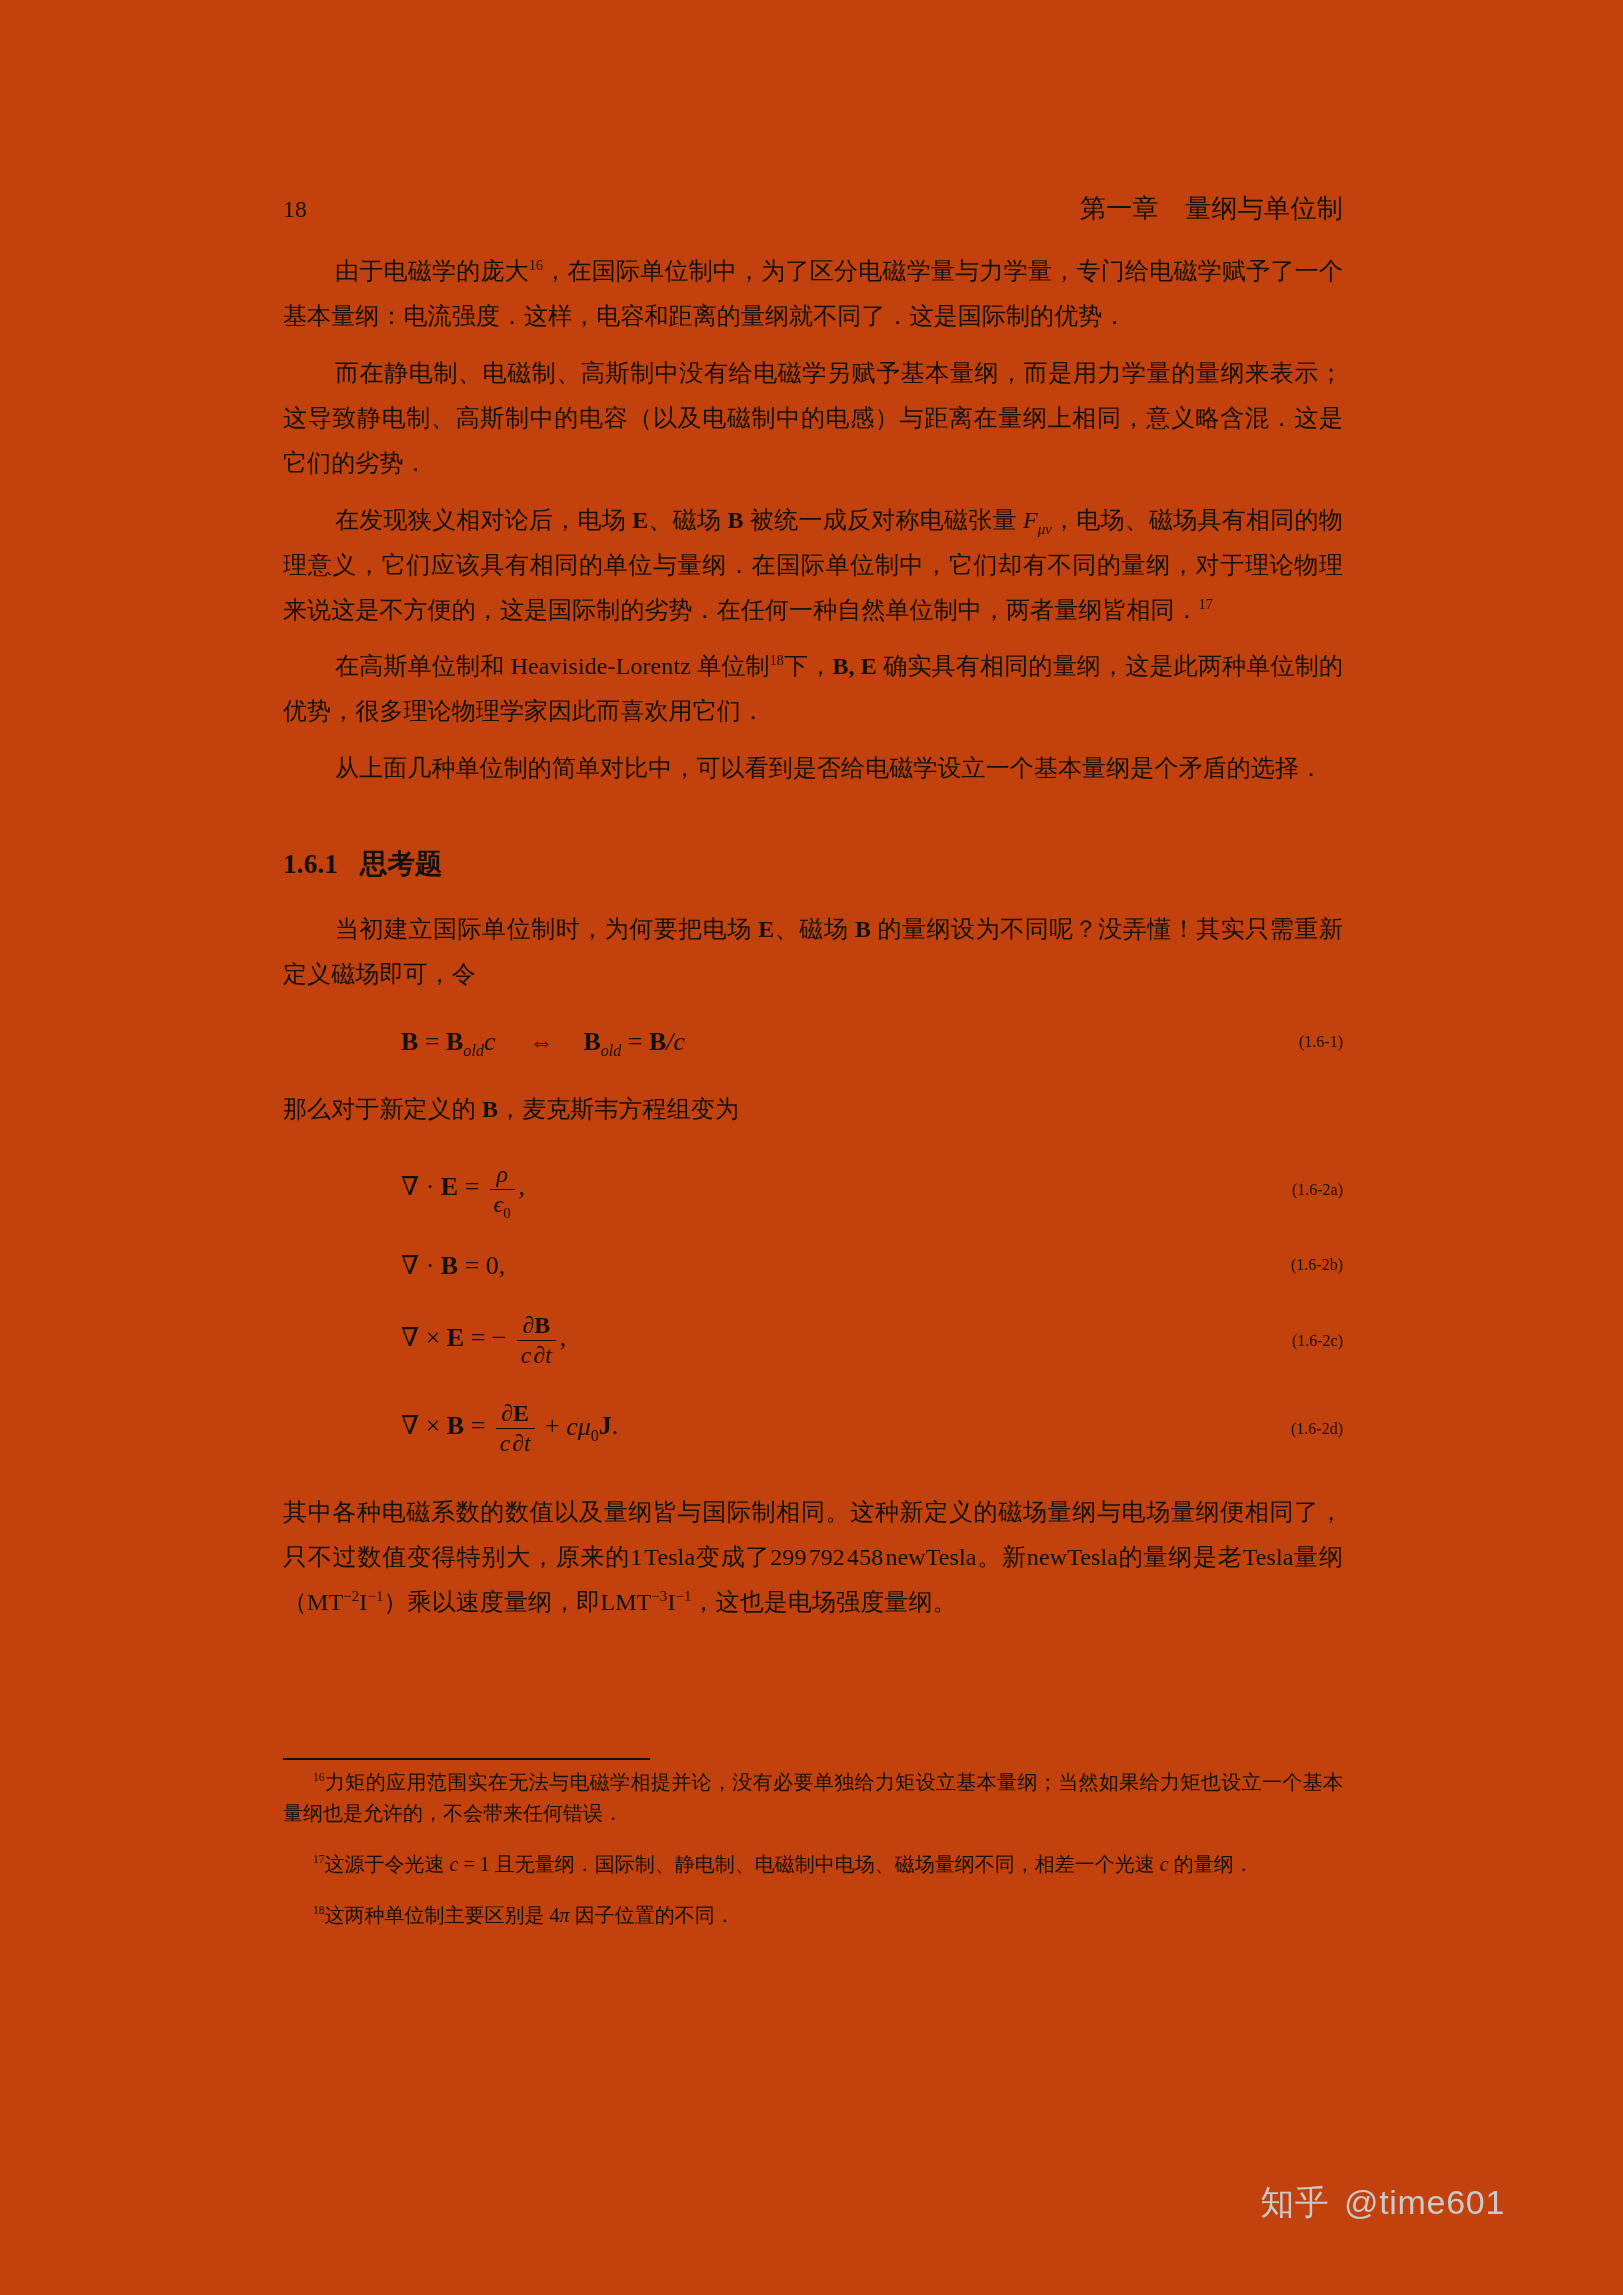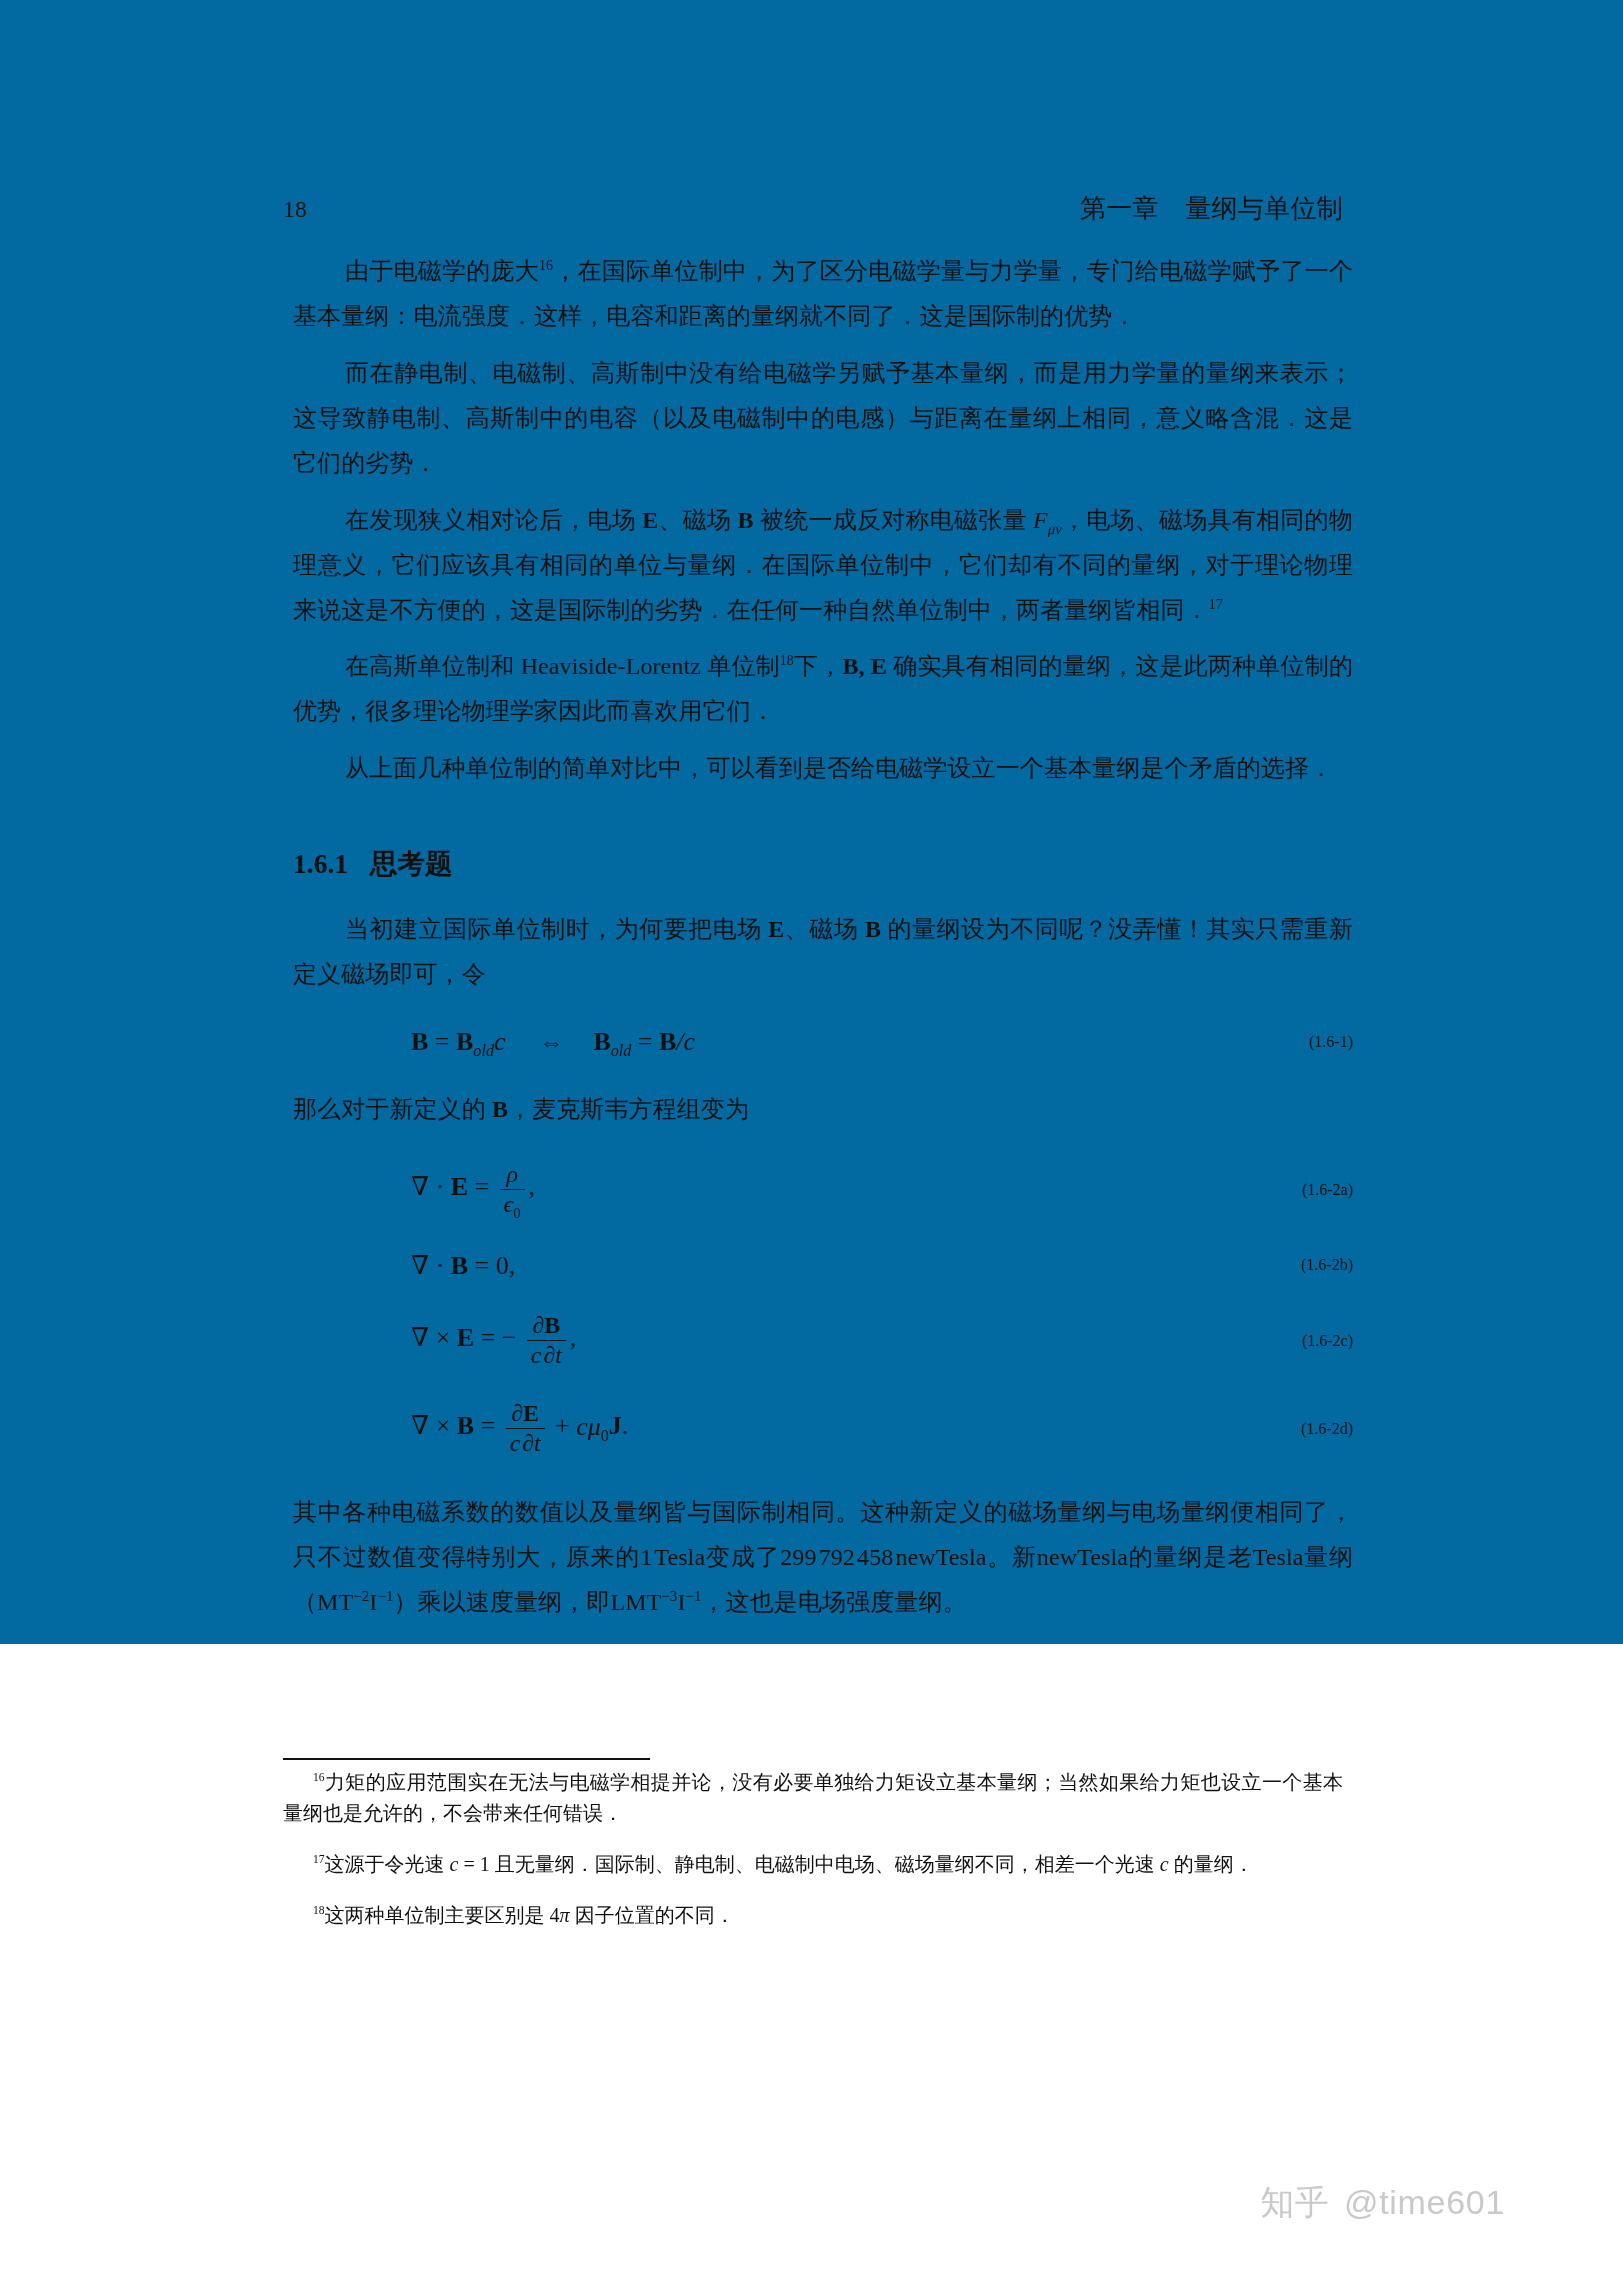--- a/index.html
+++ b/index.html
@@ -13,22 +13,22 @@
     position: relative;
     font-family: "Liberation Serif", "DejaVu Serif", serif;
     color: #111111;
     overflow: hidden;
   }
 
   .page {
     position: absolute;
     left: 0; top: 0;
     width: 1623px;
-    height: 1644px;
-    background: #0369a1;
+    height: 2295px;
+    background: #c2410c;
   }
 
   
   .runhead {
     position: absolute;
     left: 283px;
     top: 191px;
     width: 1060px;
     height: 39px;
     display: flex;
@@ -36,21 +36,21 @@
     justify-content: space-between;
     font-size: 22px;
     letter-spacing: 0.3px;
   }
   .runhead .folio { font-size: 23.6px; }
   .runhead .chap  { font-size: 26px; }
 
   
   .col {
     position: absolute;
-    left: 293px;
+    left: 283px;
     top: 249px;
     width: 1060px;
   }
 
   p.body {
     margin: 0 0 0 0;
     font-size: 24px;
     line-height: 45px;
     text-align: justify;
     text-justify: inter-character;

